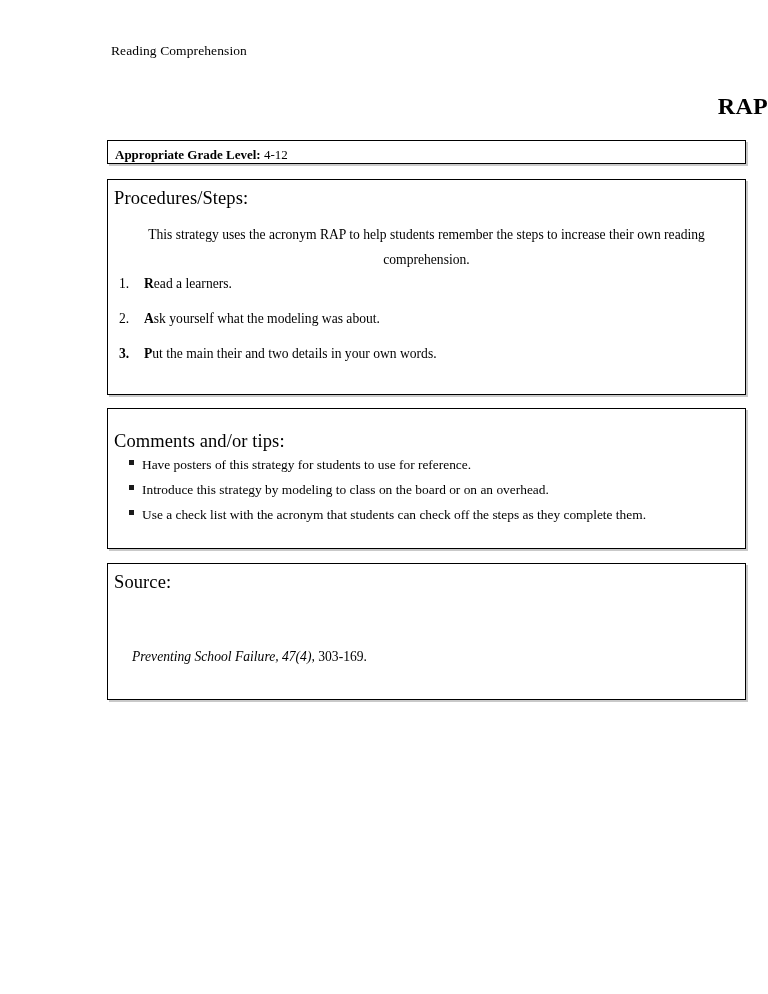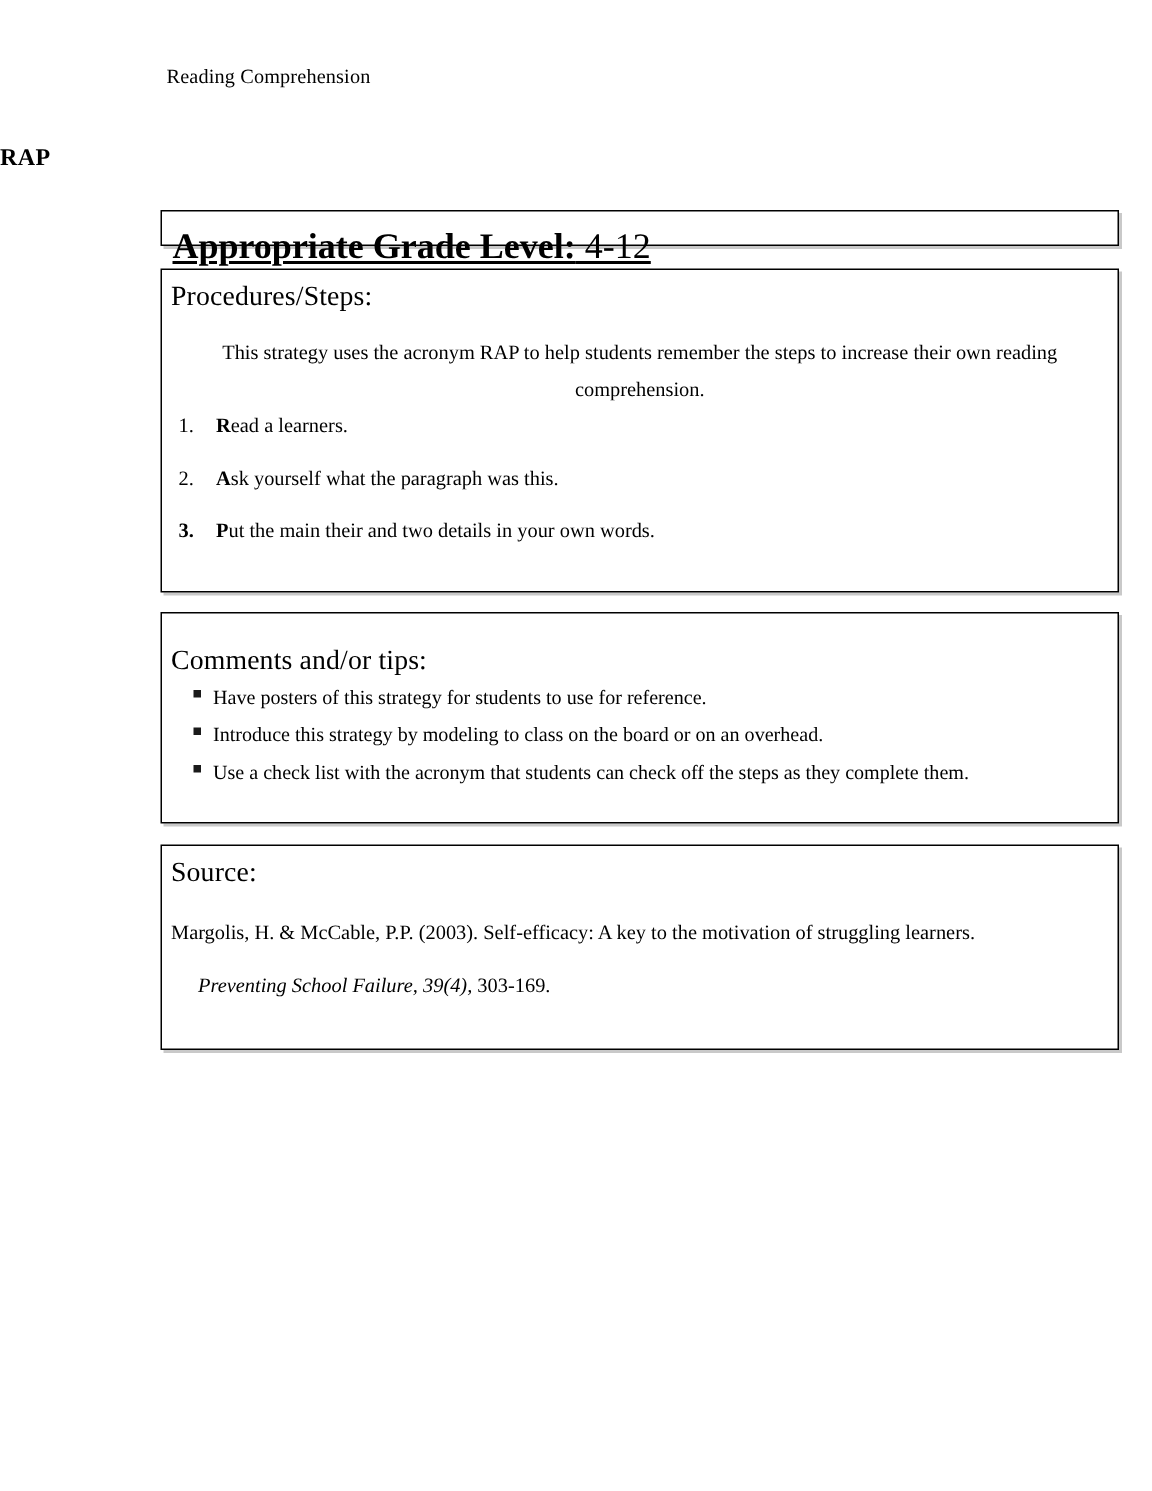--- a/index.html
+++ b/index.html
@@ -34,22 +34,22 @@
     line-height: 16px;
     letter-spacing: 0.1px;
   }
 
   
   .doc-title {
     position: absolute;
     left: 0;
     top: 92px;
     width: 768px;
-    text-align: left;
-    font-size: 16px;
+    text-align: right;
+    font-size: 24px;
     font-weight: bold;
     line-height: 28px;
     letter-spacing: 0.3px;
   }
 
   
   .box {
     position: absolute;
     left: 107px;
     width: 639px;
@@ -68,25 +68,24 @@
   .section-heading {
     font-size: 18.5px;
     font-weight: normal;
     line-height: 22px;
     letter-spacing: 0.1px;
   }
 
   .grade-line {
     position: absolute;
     left: 7px;
-    top: 13px;
-    font-size: 24px;
+    top: 3px;
+    font-size: 13px;
     line-height: 22px;
     white-space: nowrap;
-    text-decoration: underline;
   }
   .grade-line .lbl { font-weight: bold; }
   .grade-line .val { font-weight: normal; }
 
   .heading-proc   { position: absolute; left: 6px;  top: 7px; }
   .heading-tips   { position: absolute; left: 6px;  top: 21px; }
   .heading-source { position: absolute; left: 6px;  top: 7px; }
 
   
   .body-text {
@@ -200,21 +199,21 @@
 
     <div class="steps">
 
       <div class="step">
         <span class="num">1.</span>
         <span class="txt"><span class="cap">R</span><span>ead a learners.</span></span>
       </div>
 
       <div class="step">
         <span class="num">2.</span>
-        <span class="txt"><span class="cap">A</span><span>sk yourself what the paragraph was this.</span></span>
+        <span class="txt"><span class="cap">A</span><span>sk yourself what the modeling was about.</span></span>
       </div>
 
       <div class="step">
         <span class="num bold">3.</span>
         <span class="txt"><span class="cap">P</span><span>ut the main their and two details in your own words.</span></span>
       </div>
 
     </div>
   </div>
 
@@ -239,20 +238,19 @@
         <span class="txt">Use a check list with the acronym that students can check off the steps as they complete them.</span>
       </div>
 
     </div>
   </div>
 
   <div class="box box-source">
 
     <div class="section-heading heading-source">Source:</div>
 
-    <div class="source-line1">Margolis, H. &amp; McCable, P.P. (2003). Self-efficacy: A key to the motivation of struggling learners.</div>
 
     <div class="source-line2">
-      <span class="ital">Preventing School Failure, 39(4),</span><span> 303-169.</span>
+      <span class="ital">Preventing School Failure, 47(4),</span><span> 303-169.</span>
     </div>
   </div>
 
 </div>
 
 </body></html>

